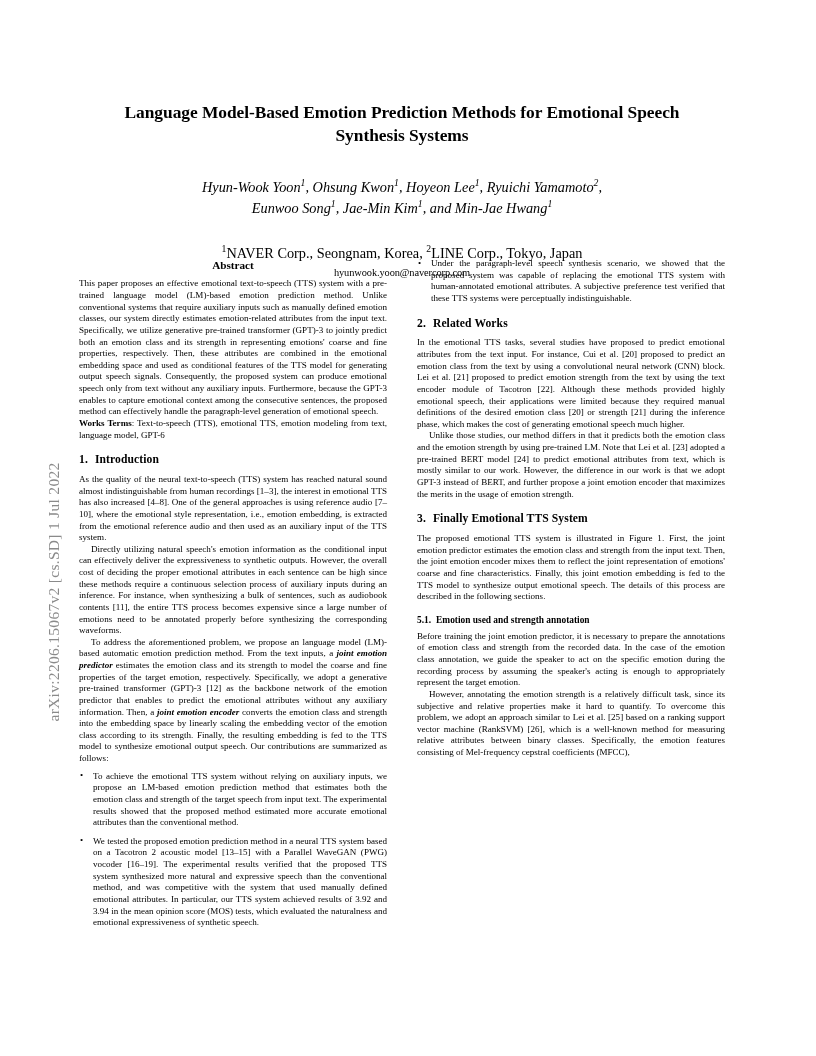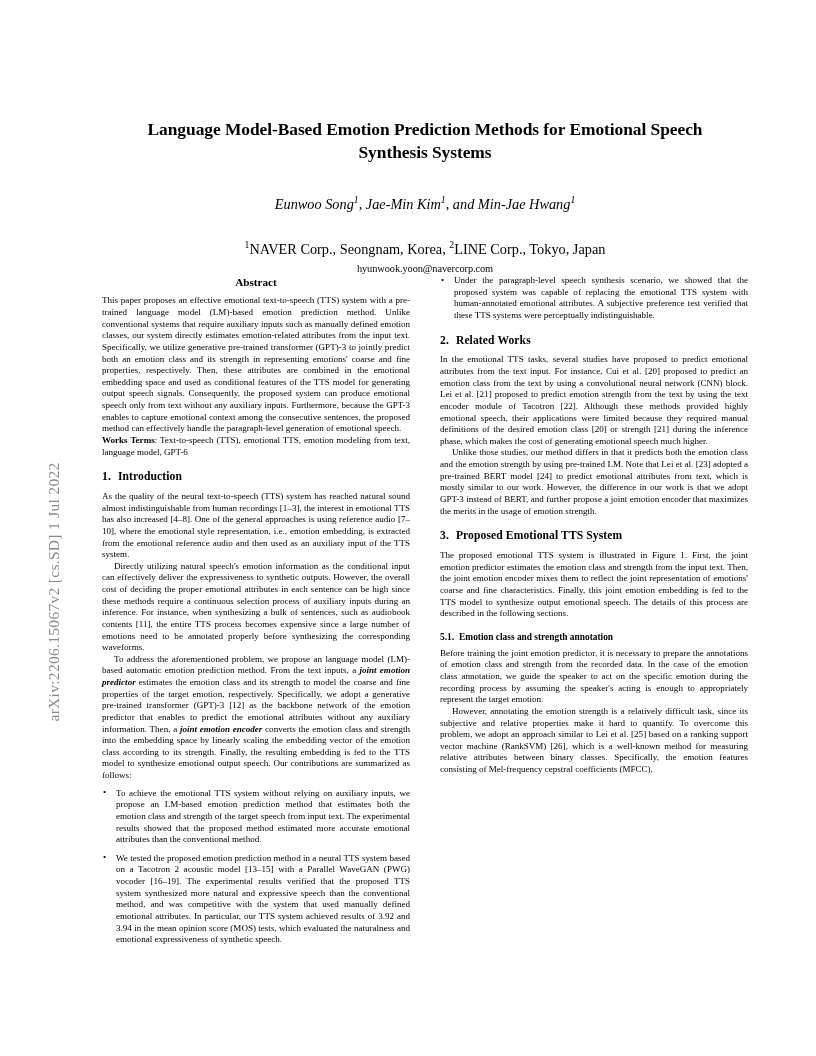--- a/index.html
+++ b/index.html
@@ -35,25 +35,24 @@
     font-family: "Liberation Serif", "DejaVu Serif", serif;
     font-size: 15.5px;
     letter-spacing: 0.3px;
     color: #8a8a8a;
     white-space: nowrap;
   }
 
   
   #page {
     position: absolute;
-    left: 102px;
+    left: 79px;
     top: 0;
     width: 646px;
     height: 780px;
-    margin-top: 17px;
   }
 
   
   #title-block {
     padding-top: 101px;
     text-align: center;
   }
   #paper-title {
     font-size: 17.4px;
     font-weight: bold;
@@ -168,20 +167,21 @@
 
 <div id="arxiv-stamp">
   <div class="stamp-text">arXiv:2206.15067v2  [cs.SD]  1 Jul 2022</div>
 </div>
 
 <div id="page">
 
   <div id="title-block">
     <h1 id="paper-title">Language Model-Based Emotion Prediction Methods for Emotional Speech Synthesis Systems</h1>
     <div id="author-list">
+      <div>Hyun-Wook Yoon<sup>1</sup>, Ohsung Kwon<sup>1</sup>, Hoyeon Lee<sup>1</sup>, Ryuichi Yamamoto<sup>2</sup>,</div>
       <div>Eunwoo Song<sup>1</sup>, Jae-Min Kim<sup>1</sup>, and Min-Jae Hwang<sup>1</sup></div>
     </div>
     <div id="affiliations"><sup>1</sup>NAVER Corp., Seongnam, Korea, <sup>2</sup>LINE Corp., Tokyo, Japan</div>
     <div id="email">hyunwook.yoon@navercorp.com</div>
   </div>
 
   <div id="columns">
 
     <div class="column" id="col-left">
 
@@ -206,25 +206,25 @@
 
       <ul class="bullets" style="margin-top:0">
         <li>Under the paragraph-level speech synthesis scenario, we showed that the proposed system was capable of replacing the emotional TTS system with human-annotated emotional attributes. A subjective preference test verified that these TTS systems were perceptually indistinguishable.</li>
       </ul>
 
       <div class="sec-heading"><span class="num">2.</span><span>Related Works</span></div>
 
       <p>In the emotional TTS tasks, several studies have proposed to predict emotional attributes from the text input. For instance, Cui et al. [20] proposed to predict an emotion class from the text by using a convolutional neural network (CNN) block. Lei et al. [21] proposed to predict emotion strength from the text by using the text encoder module of Tacotron [22]. Although these methods provided highly emotional speech, their applications were limited because they required manual definitions of the desired emotion class [20] or strength [21] during the inference phase, which makes the cost of generating emotional speech much higher.</p>
       <p class="para-indent">Unlike those studies, our method differs in that it predicts both the emotion class and the emotion strength by using pre-trained LM. Note that Lei et al. [23] adopted a pre-trained BERT model [24] to predict emotional attributes from text, which is mostly similar to our work. However, the difference in our work is that we adopt GPT-3 instead of BERT, and further propose a joint emotion encoder that maximizes the merits in the usage of emotion strength.</p>
 
-      <div class="sec-heading"><span class="num">3.</span><span>Proposed Emotional TTS System</span></div>
+      <div class="sec-heading"><span class="num">3.</span><span>Finally Emotional TTS System</span></div>
 
       <p>The proposed emotional TTS system is illustrated in Figure 1. First, the joint emotion predictor estimates the emotion class and strength from the input text. Then, the joint emotion encoder mixes them to reflect the joint representation of emotions' coarse and fine characteristics. Finally, this joint emotion embedding is fed to the TTS model to synthesize output emotional speech. The details of this process are described in the following sections.</p>
 
-      <div class="subsec-heading"><span class="num">5.1.</span><span>Emotion class and strength annotation</span></div>
+      <div class="subsec-heading"><span class="num">5.1.</span><span>Emotion used and strength annotation</span></div>
 
       <p>Before training the joint emotion predictor, it is necessary to prepare the annotations of emotion class and strength from the recorded data. In the case of the emotion class annotation, we guide the speaker to act on the specific emotion during the recording process by assuming the speaker's acting is enough to appropriately represent the target emotion.</p>
       <p class="para-indent">However, annotating the emotion strength is a relatively difficult task, since its subjective and relative properties make it hard to quantify. To overcome this problem, we adopt an approach similar to Lei et al. [25] based on a ranking support vector machine (RankSVM) [26], which is a well-known method for measuring relative attributes between binary classes. Specifically, the emotion features consisting of Mel-frequency cepstral coefficients (MFCC),</p>
 
     </div>
 
   </div>
 </div>
 
 </body></html>

